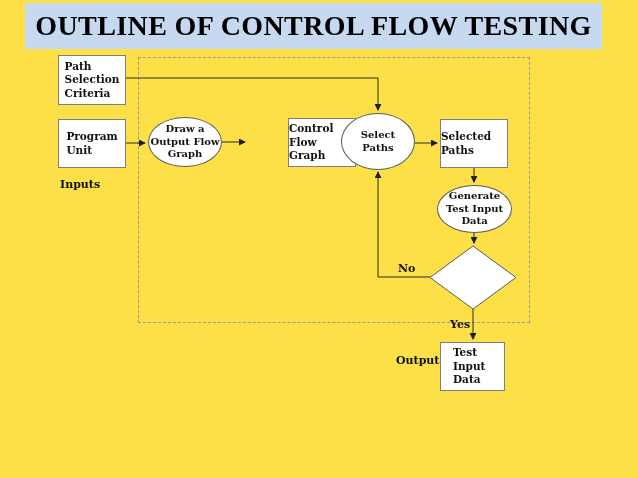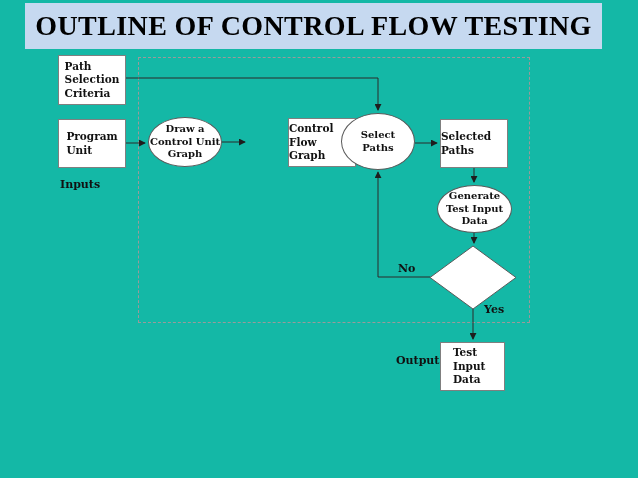--- a/index.html
+++ b/index.html
@@ -1,20 +1,20 @@
 <!DOCTYPE html>
 <html><head>
 <meta charset="utf-8">
 <style>
   html, body { margin: 0; padding: 0; background: #ffffff; }
   .page {
     position: relative;
     width: 638px;
     height: 478px;
-    background: #14b8a6;
+    background: #fde047;
     overflow: hidden;
     font-family: "DejaVu Serif", serif;
   }
   .title-bar {
     position: absolute;
     left: 25px; top: 3px;
     width: 577px; height: 46px;
     background: #c6d9f0;
     display: flex; align-items: center; justify-content: center;
     font-family: "Liberation Serif", serif;
@@ -82,21 +82,21 @@
   }
   .diagram-label {
     position: absolute;
     font-weight: bold;
     font-size: 11px;
     color: #111111;
     white-space: nowrap;
   }
   #label-inputs  { left: 60px;  top: 178px; }
   #label-no      { left: 398px; top: 262px; }
-  #label-yes     { left: 450px; top: 303px; margin-left: 34px; }
+  #label-yes     { left: 450px; top: 318px; }
   #label-process { left: 139px; top: 328px; font-size: 11.5px; }
   #label-output  { left: 396px; top: 354px; }
   .caption {
     position: absolute;
     left: 0; top: 397px;
     width: 100%;
     text-align: center;
     font-family: "Liberation Sans", sans-serif;
     font-weight: bold;
     font-size: 14.5px;
@@ -143,21 +143,21 @@
   <div class="node-box" id="node-program-unit">Program
 Unit</div>
   <div class="node-box" id="node-cfg">Control
 Flow Graph</div>
   <div class="node-box" id="node-selected-paths">Selected
 Paths</div>
   <div class="node-box" id="node-test-input">Test Input
 Data</div>
 
   <div class="node-ellipse" id="node-draw-cfg">Draw a
-Control Unit
+Output Flow
 Graph</div>
   <div class="node-ellipse" id="node-select-paths">Select
 Paths</div>
   <div class="node-ellipse" id="node-generate">Generate
 Test Input
 Data</div>
 
 
   <div class="diagram-label" id="label-inputs">Inputs</div>
   <div class="diagram-label" id="label-no">No</div>

